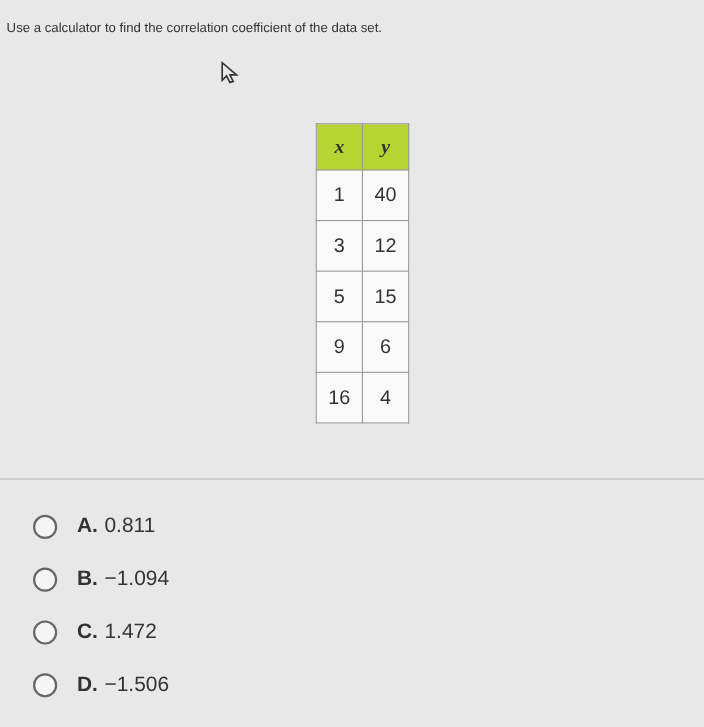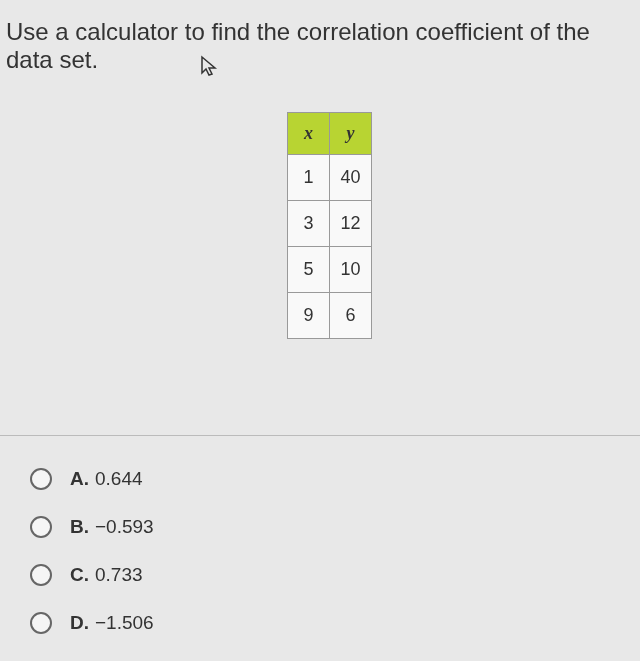--- a/index.html
+++ b/index.html
@@ -9,21 +9,21 @@
     }
     body {
       width: 640px;
       height: 661px;
       background: #e8e8e8;
       font-family: Arial, sans-serif;
       position: relative;
       overflow: hidden;
     }
     .question-text {
-      font-size: 24px;
+      font-size: 12px;
       color: #333;
       padding: 18px 24px 10px 6px;
       font-weight: 400;
     }
     .cursor-icon {
       position: absolute;
       top: 55px;
       left: 200px;
       font-size: 24px;
       color: #333;
@@ -114,45 +114,49 @@
     <tr>
       <td>1</td>
       <td>40</td>
     </tr>
     <tr>
       <td>3</td>
       <td>12</td>
     </tr>
     <tr>
       <td>5</td>
-      <td>10</td>
+      <td>15</td>
     </tr>
     <tr>
       <td>9</td>
       <td>6</td>
+    </tr>
+    <tr>
+      <td>16</td>
+      <td>4</td>
     </tr>
   </tbody>
 </table>
 
 <div class="divider"></div>
 
 <div class="options">
   <div class="option-row">
     <div class="radio"></div>
     <span class="option-letter">A.</span>
-    <span class="option-value">0.644</span>
+    <span class="option-value">0.811</span>
   </div>
   <div class="option-row">
     <div class="radio"></div>
     <span class="option-letter">B.</span>
-    <span class="option-value">−0.593</span>
+    <span class="option-value">−1.094</span>
   </div>
   <div class="option-row">
     <div class="radio"></div>
     <span class="option-letter">C.</span>
-    <span class="option-value">0.733</span>
+    <span class="option-value">1.472</span>
   </div>
   <div class="option-row">
     <div class="radio"></div>
     <span class="option-letter">D.</span>
     <span class="option-value">−1.506</span>
   </div>
 </div>
 
 </body></html>

